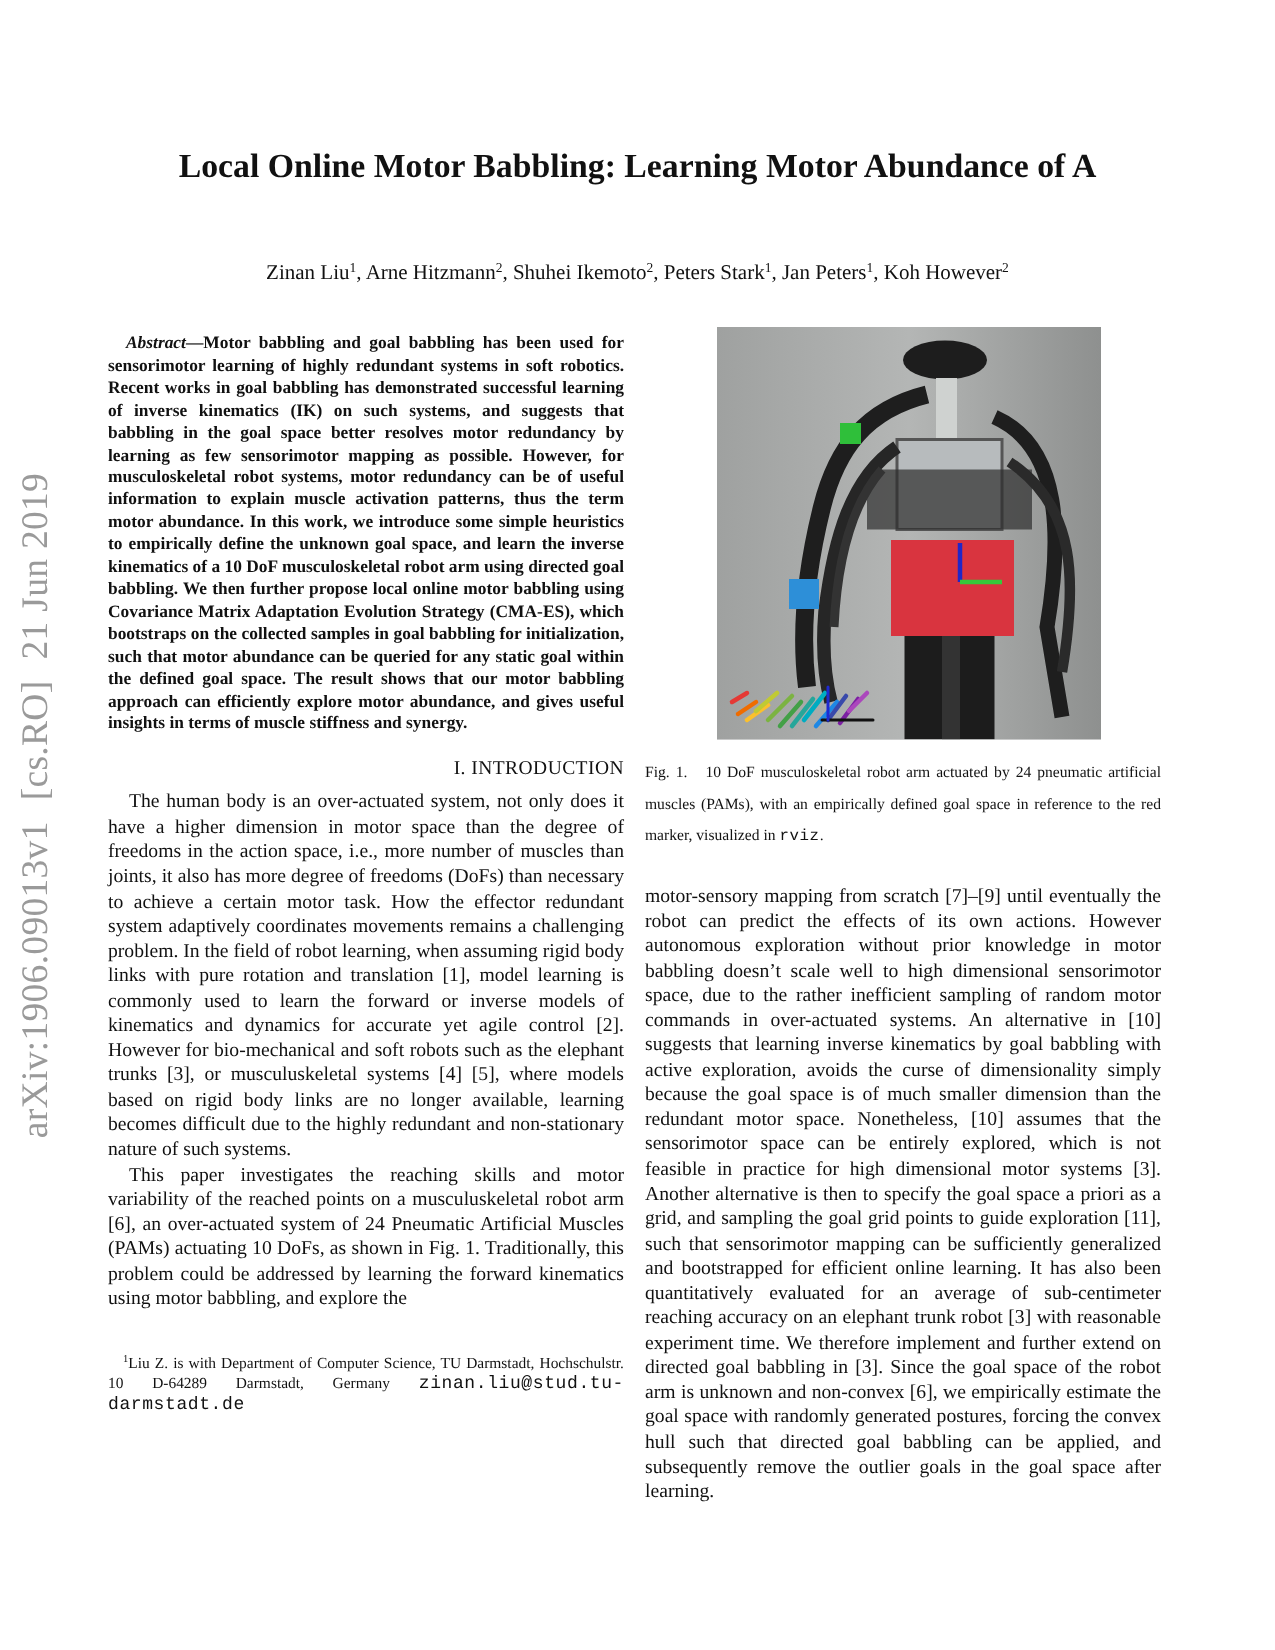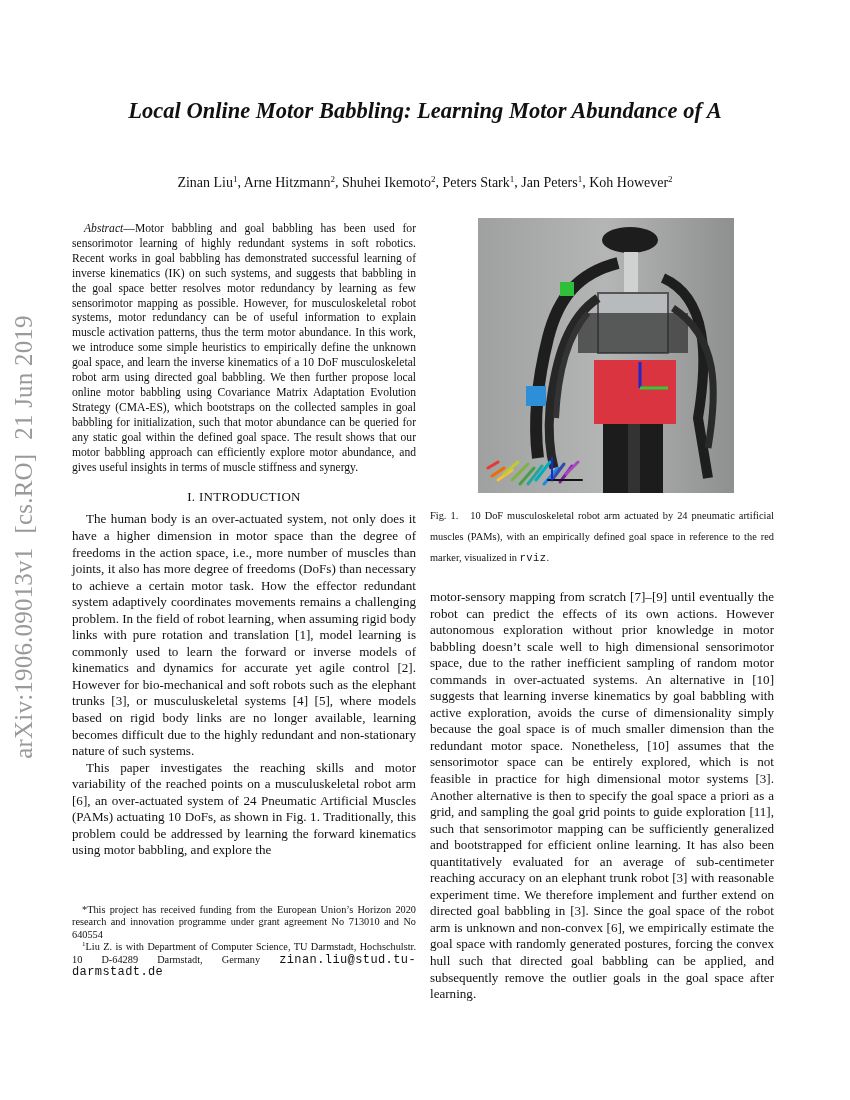--- a/index.html
+++ b/index.html
@@ -6,36 +6,36 @@
     body { width: 850px; height: 1100px; position: relative; overflow: hidden;
            font-family: "Liberation Serif", "DejaVu Serif", serif; color: #111; }
     .stamp {
       position: absolute; left: 24px; top: 530px;
       transform: translate(-50%, -50%) rotate(-90deg);
       white-space: nowrap; font-size: 25px; color: #9a9a9a; letter-spacing: 0.2px;
     }
     .stamp span { margin-right: 14px; }
     .title {
       position: absolute; left: 70px; width: 710px; top: 96px;
-      text-align: center; font-weight: bold; font-size: 22.5px; line-height: 30px; font-style: italic;
+      text-align: center; font-weight: bold; font-size: 22.5px; line-height: 30px;
     }
     .authors {
       position: absolute; left: 70px; width: 710px; top: 174px;
       text-align: center; font-size: 14px; line-height: 18px;
     }
     .authors sup { font-size: 9px; vertical-align: 5px; line-height: 0; }
     .col-left { position: absolute; left: 72px; top: 222px; width: 344px; }
     .col-right { position: absolute; left: 430px; top: 218px; width: 344px; }
     .abstract {
-      font-weight: normal; font-size: 11.6px; line-height: 14.9px;
+      font-weight: bold; font-size: 11.6px; line-height: 14.9px;
       text-align: justify; text-indent: 12px; margin: 0;
     }
     .abstract .abs-label { font-style: italic; }
     .section-head {
-      text-align: center; font-size: 13px; letter-spacing: 0.3px;
+      text-align: right; font-size: 13px; letter-spacing: 0.3px;
       margin: 14px 0 6px 0; line-height: 16px;
     }
     .body-text {
       font-size: 13.1px; line-height: 16.55px; text-align: justify; margin: 0;
       text-indent: 14px;
     }
     .body-text.noindent { text-indent: 0; }
     .footnotes { position: absolute; left: 72px; top: 904px; width: 344px;
                  font-size: 10.3px; line-height: 12.4px; text-align: justify; }
     .footnotes p { margin: 0; text-indent: 10px; }
@@ -73,21 +73,20 @@
 <div class="col-left">
   <p class="abstract"><span class="abs-label">Abstract</span><span>—</span><span>Motor babbling and goal babbling has been used for sensorimotor learning of highly redundant systems in soft robotics. Recent works in goal babbling has demonstrated successful learning of inverse kinematics (IK) on such systems, and suggests that babbling in the goal space better resolves motor redundancy by learning as few sensorimotor mapping as possible. However, for musculoskeletal robot systems, motor redundancy can be of useful information to explain muscle activation patterns, thus the term motor abundance. In this work, we introduce some simple heuristics to empirically define the unknown goal space, and learn the inverse kinematics of a 10 DoF musculoskeletal robot arm using directed goal babbling. We then further propose local online motor babbling using Covariance Matrix Adaptation Evolution Strategy (CMA-ES), which bootstraps on the collected samples in goal babbling for initialization, such that motor abundance can be queried for any static goal within the defined goal space. The result shows that our motor babbling approach can efficiently explore motor abundance, and gives useful insights in terms of muscle stiffness and synergy.</span></p>
 
   <div class="section-head">I. INTRODUCTION</div>
 
   <p class="body-text">The human body is an over-actuated system, not only does it have a higher dimension in motor space than the degree of freedoms in the action space, i.e., more number of muscles than joints, it also has more degree of freedoms (DoFs) than necessary to achieve a certain motor task. How the effector redundant system adaptively coordinates movements remains a challenging problem. In the field of robot learning, when assuming rigid body links with pure rotation and translation [1], model learning is commonly used to learn the forward or inverse models of kinematics and dynamics for accurate yet agile control [2]. However for bio-mechanical and soft robots such as the elephant trunks [3], or musculuskeletal systems [4] [5], where models based on rigid body links are no longer available, learning becomes difficult due to the highly redundant and non-stationary nature of such systems.</p>
   <p class="body-text">This paper investigates the reaching skills and motor variability of the reached points on a musculuskeletal robot arm [6], an over-actuated system of 24 Pneumatic Artificial Muscles (PAMs) actuating 10 DoFs, as shown in Fig. 1. Traditionally, this problem could be addressed by learning the forward kinematics using motor babbling, and explore the</p>
 </div>
 
 <div class="footnotes">
-  <p>*This project has received funding from the European Union’s Horizon 2020 research and innovation programme under grant agreement No 713010 and No 640554</p>
   <p><sup>1</sup><span>Liu Z. is with Department of Computer Science, TU Darmstadt, Hochschulstr. 10 D-64289 Darmstadt, Germany</span> <span class="mono">zinan.liu@stud.tu-darmstadt.de</span></p>
 </div>
 
 <div class="col-right">
   <div class="figure">
     <svg width="256" height="275" viewBox="0 0 256 275">
       <defs>
         <linearGradient id="bg" x1="0" y1="0" x2="1" y2="0">
           <stop offset="0" stop-color="#9fa1a0"></stop>
           <stop offset="0.5" stop-color="#b4b6b5"></stop>

